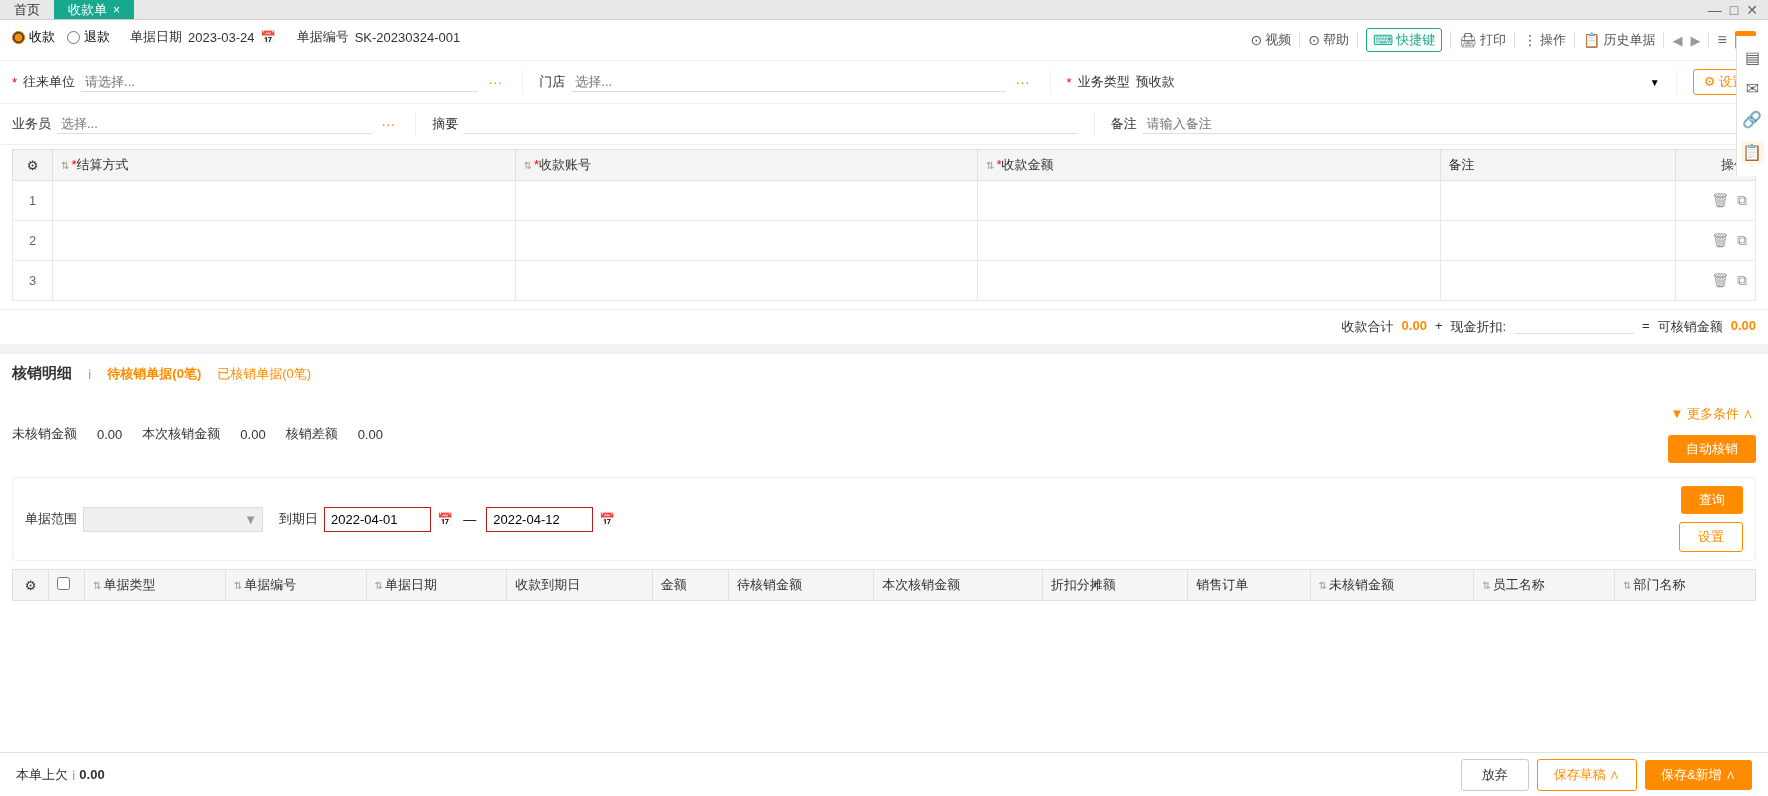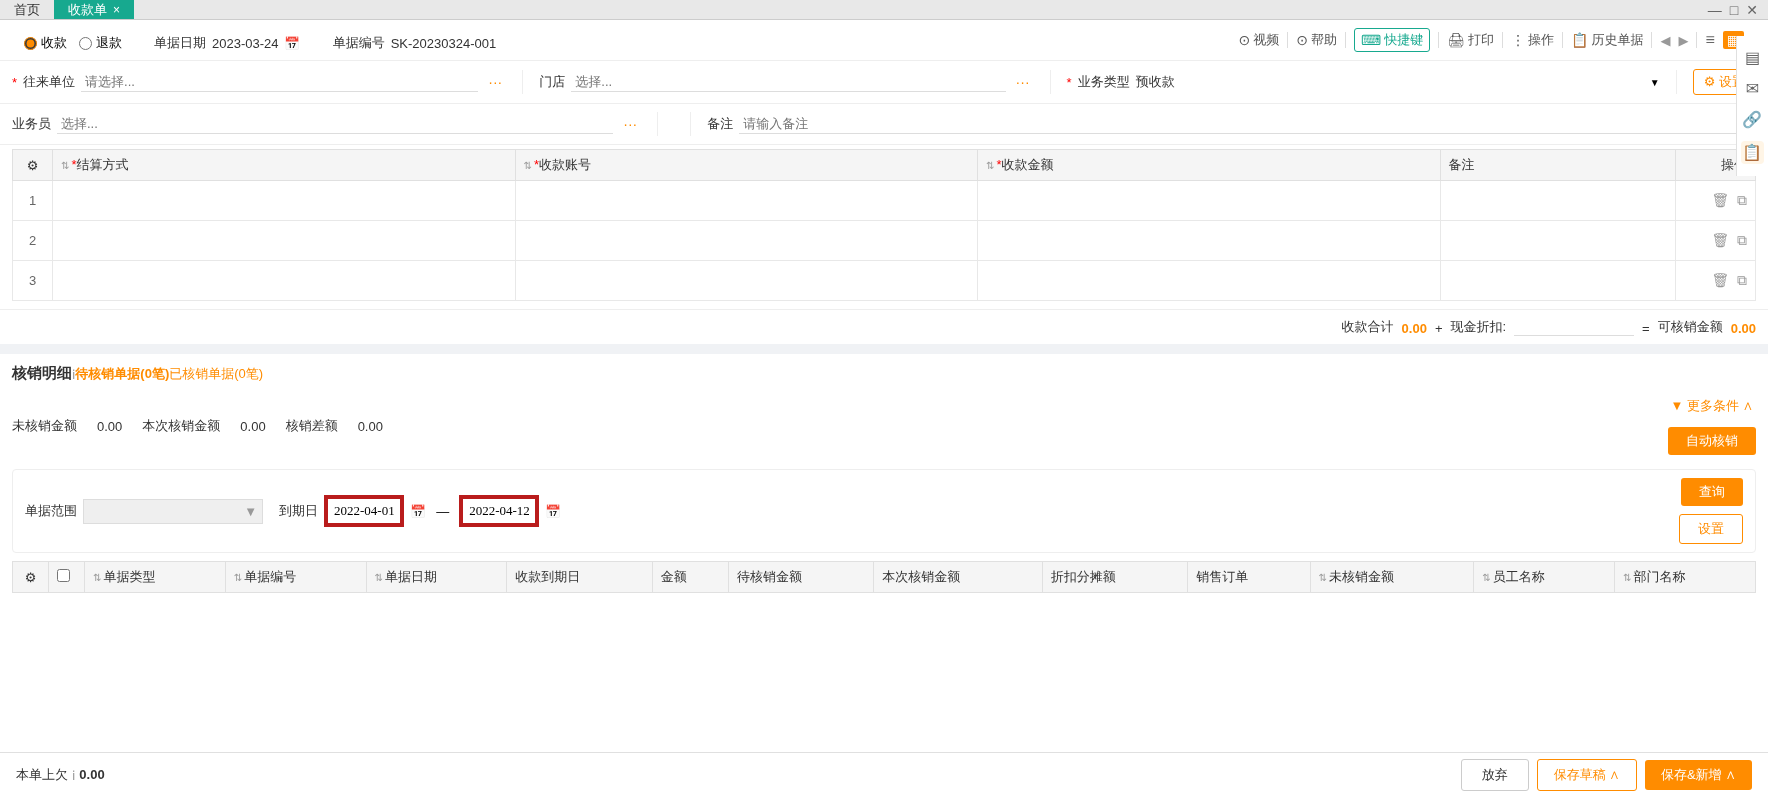--- a/index.html
+++ b/index.html
@@ -12,21 +12,21 @@
     .tab-item.active { background: #17a98f; color: #fff; }
     .tab-item .close-icon { margin-left: 6px; font-size: 12px; cursor: pointer; }
     .tab-spacer { flex: 1; }
     .tab-controls { display: flex; align-items: center; padding-right: 10px; gap: 8px; }
     .tab-controls span { cursor: pointer; font-size: 14px; color: #666; }
 
     
     .main-content { background: #fff; margin: 0; height: calc(796px - 36px); overflow-y: auto; }
 
     
-    .header-row { display: flex; align-items: flex-end; padding: 8px 24px; background: #fff; border-bottom: 1px solid #eee; gap: 32px; }
+    .header-row { display: flex; align-items: flex-start; padding: 8px 12px; background: #fff; border-bottom: 1px solid #eee; gap: 20px; }
     .radio-group { display: flex; align-items: center; gap: 12px; }
     .radio-item { display: flex; align-items: center; gap: 4px; cursor: pointer; }
     .radio-item input[type=radio] { accent-color: #ff8c00; }
     .header-field { display: flex; align-items: center; gap: 6px; }
     .header-field label { color: #333; white-space: nowrap; }
     .header-field span { color: #333; }
     .header-spacer { flex: 1; }
     .toolbar-btns { display: flex; align-items: center; gap: 8px; }
     .toolbar-btn { display: flex; align-items: center; gap: 3px; cursor: pointer; color: #555; font-size: 12px; white-space: nowrap; }
     .toolbar-btn .icon { font-size: 14px; }
@@ -45,47 +45,47 @@
     
     .table-section { padding: 0 12px 8px; }
     .data-table { width: 100%; border-collapse: collapse; margin-top: 4px; }
     .data-table th { background: #f5f5f5; border: 1px solid #e0e0e0; padding: 6px 8px; text-align: left; white-space: nowrap; font-weight: normal; color: #333; }
     .data-table td { border: 1px solid #e8e8e8; padding: 6px 8px; height: 40px; }
     .data-table td.num { color: #666; text-align: center; width: 40px; }
     .data-table td.ops { text-align: right; white-space: nowrap; }
     .op-icon { cursor: pointer; color: #999; font-size: 14px; margin-left: 4px; }
 
     
-    .summary-row { display: flex; align-items: flex-end; justify-content: flex-end; padding: 8px 12px; gap: 8px; color: #333; border-top: 1px solid #eee; }
+    .summary-row { display: flex; align-items: flex-start; justify-content: flex-end; padding: 8px 12px; gap: 8px; color: #333; border-top: 1px solid #eee; }
     .summary-row .amt { color: #ff8c00; font-weight: bold; }
     .summary-input { border: none; border-bottom: 1px solid #ddd; width: 120px; outline: none; text-align: right; }
 
     
     .section-sep { height: 10px; background: #f0f2f5; }
 
     
     .hex-section { padding: 10px 12px 0; }
-    .hex-title-row { display: flex; align-items: center; margin-bottom: 8px; }
+    .hex-title-row { display: flex; align-items: center; gap: 16px; margin-bottom: 16px; }
     .hex-title { font-size: 15px; font-weight: bold; color: #333; }
     .hex-info-icon { color: #999; cursor: pointer; }
     .hex-tab { color: #ff8c00; cursor: pointer; font-size: 13px; }
     .hex-tab.active { font-weight: bold; }
 
     
     .stats-row { display: flex; align-items: center; gap: 20px; padding: 6px 0; font-size: 13px; color: #333; margin-bottom: 8px; }
     .stats-row .val { color: #333; }
 
     
     .filter-row { display: flex; align-items: center; gap: 16px; padding: 8px 12px; background: #fff; border: 1px solid #eee; border-radius: 4px; margin-bottom: 8px; }
     .filter-field { display: flex; align-items: center; gap: 6px; }
     .filter-field label { white-space: nowrap; color: #333; }
     .filter-field .select-wrap { position: relative; display: flex; align-items: center; }
     .filter-field select { border: 1px solid #ddd; padding: 4px 24px 4px 6px; outline: none; min-width: 180px; appearance: none; }
     .filter-field .chevron { position: absolute; right: 6px; pointer-events: none; color: #999; }
-    .date-input { border: 4px solid #b91c1c; padding: 4px 6px; outline: none; width: 80px; font-family: Liberation Serif, serif; }
+    .date-input { border: 1px solid #b91c1c; padding: 4px 6px; outline: none; width: 107px; }
     .date-icon { color: #999; cursor: pointer; }
     .filter-spacer { flex: 1; }
     .filter-btn-group { display: flex; align-items: flex-end; gap: 8px; flex-direction: column; }
     .btn-orange { background: #ff8c00; color: #fff; border: none; padding: 5px 18px; border-radius: 3px; cursor: pointer; white-space: nowrap; }
     .btn-outline-orange { background: #fff; color: #ff8c00; border: 1px solid #ff8c00; padding: 5px 18px; border-radius: 3px; cursor: pointer; white-space: nowrap; }
     .more-conditions { display: flex; align-items: center; gap: 4px; color: #ff8c00; cursor: pointer; font-size: 12px; justify-content: flex-end; margin-bottom: 4px; }
 
     
     .sub-table { width: 100%; border-collapse: collapse; }
     .sub-table th { background: #f5f5f5; border: 1px solid #e0e0e0; padding: 6px 8px; text-align: left; font-weight: normal; color: #333; white-space: nowrap; }
@@ -213,20 +213,24 @@
     <div class="settings-btn">⚙ 设置</div>
   </div>
 
   <div class="form-row">
     <div class="form-field" style="flex:1.2;">
       <label>业务员</label>
       <input type="text" placeholder="选择..." style="">
       <span class="more-btn">···</span>
     </div>
     <div class="field-divider"></div>
+    <div class="form-field" style="flex:2;">
+      <label>摘要</label>
+      <input type="text" style="">
+    </div>
     <div class="field-divider"></div>
     <div class="form-field" style="flex:2;">
       <label>备注</label>
       <input type="text" placeholder="请输入备注" style="">
     </div>
   </div>
 
   <div class="table-section">
     <table class="data-table">
       <thead>

